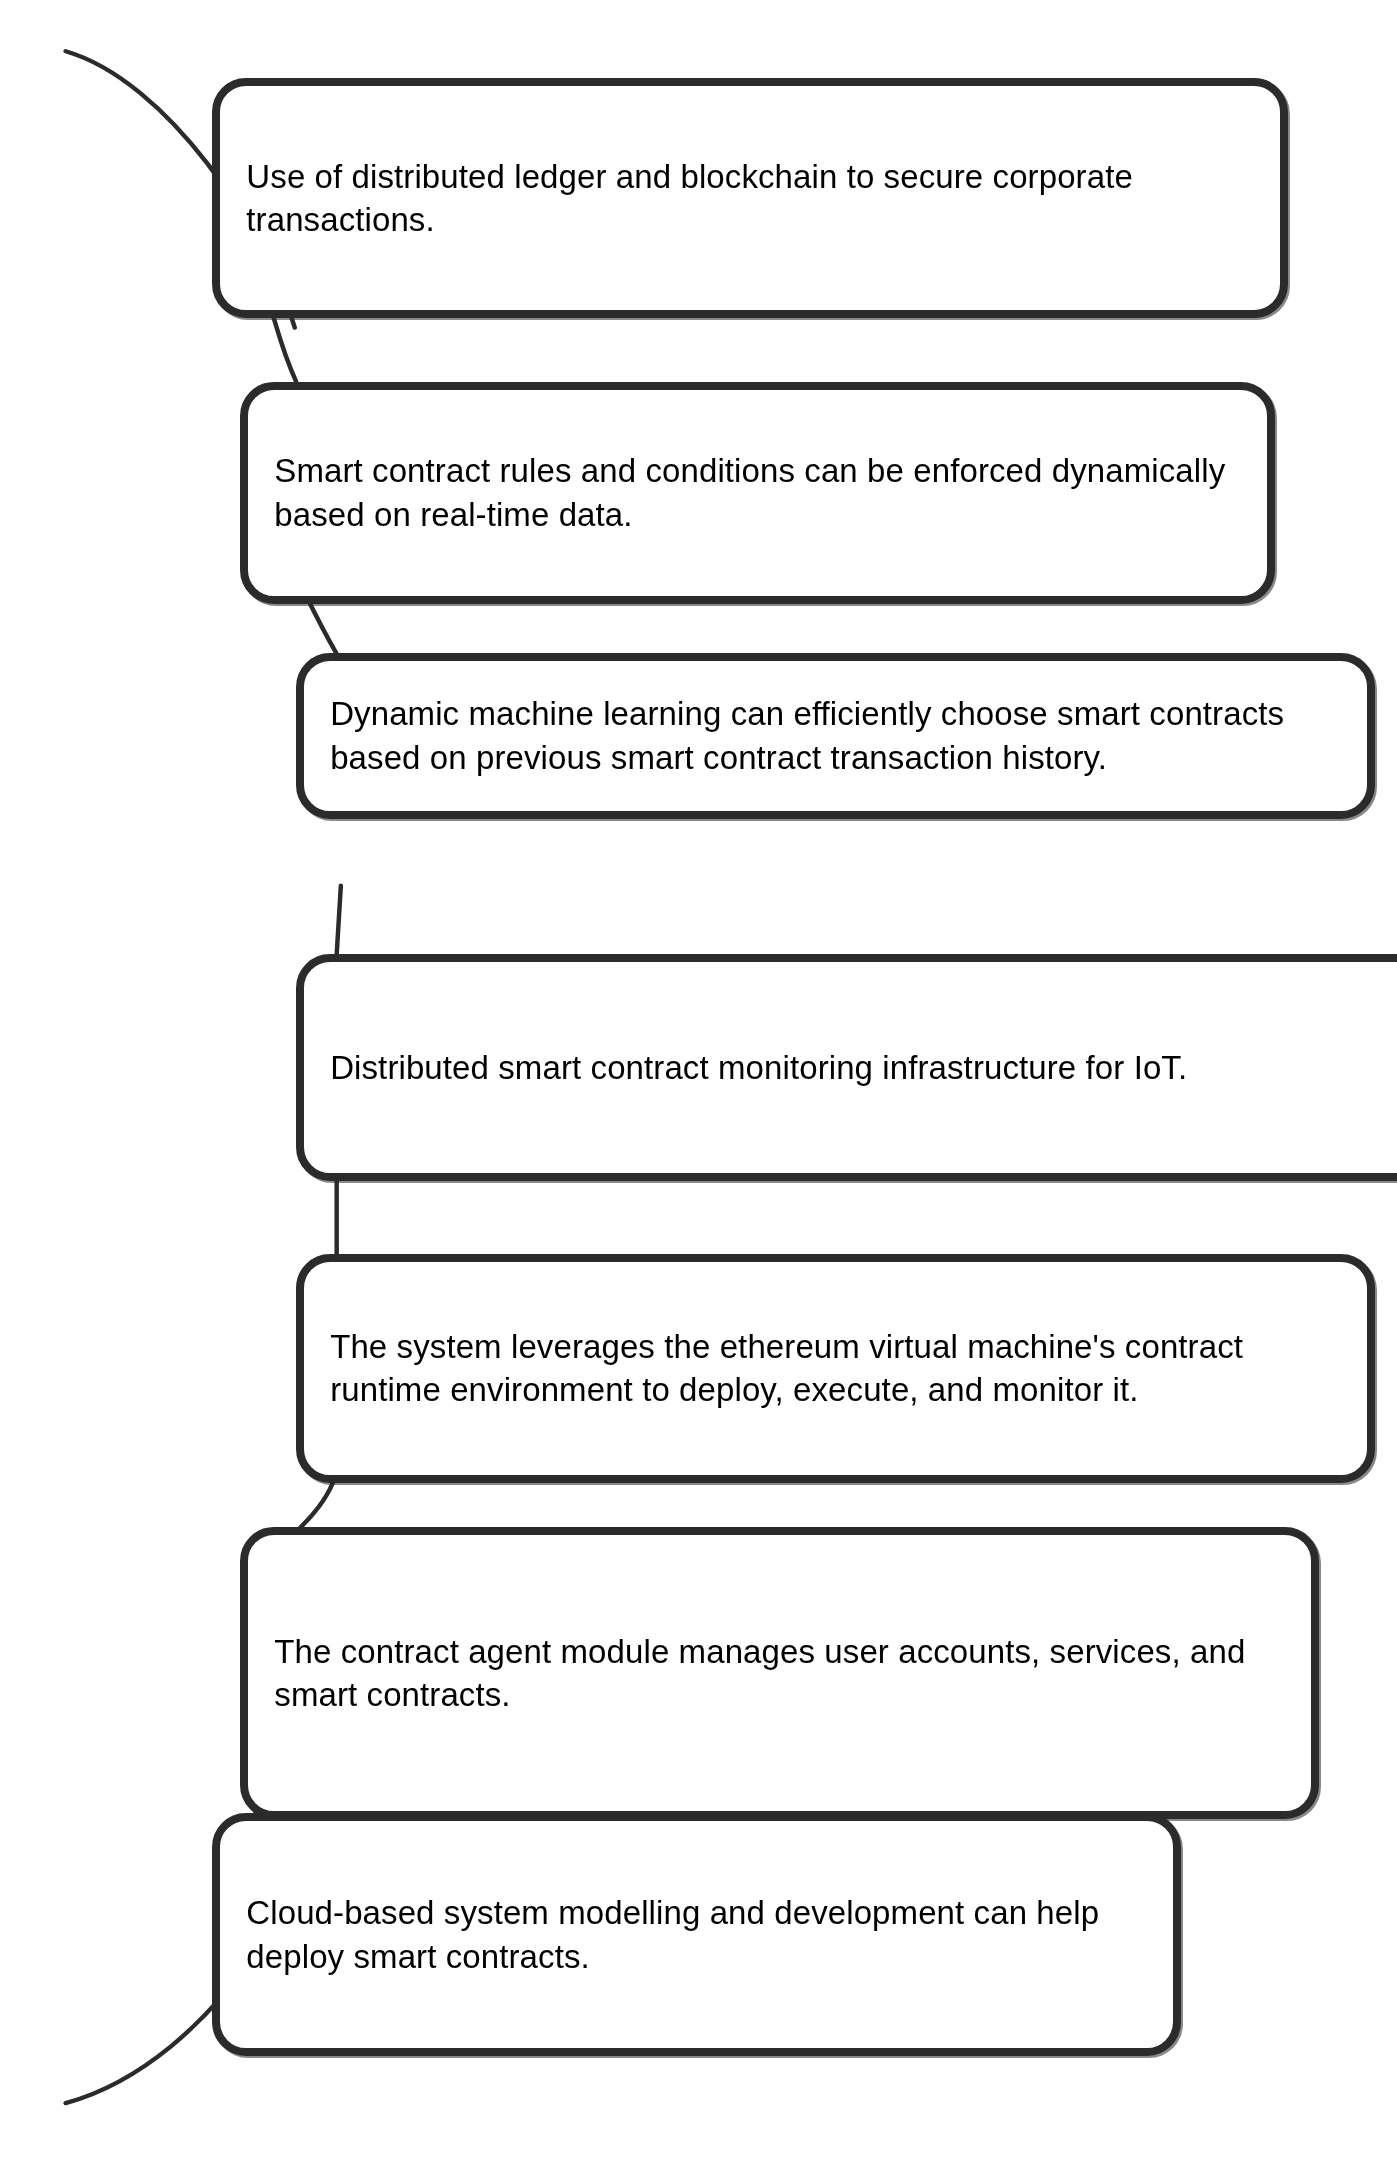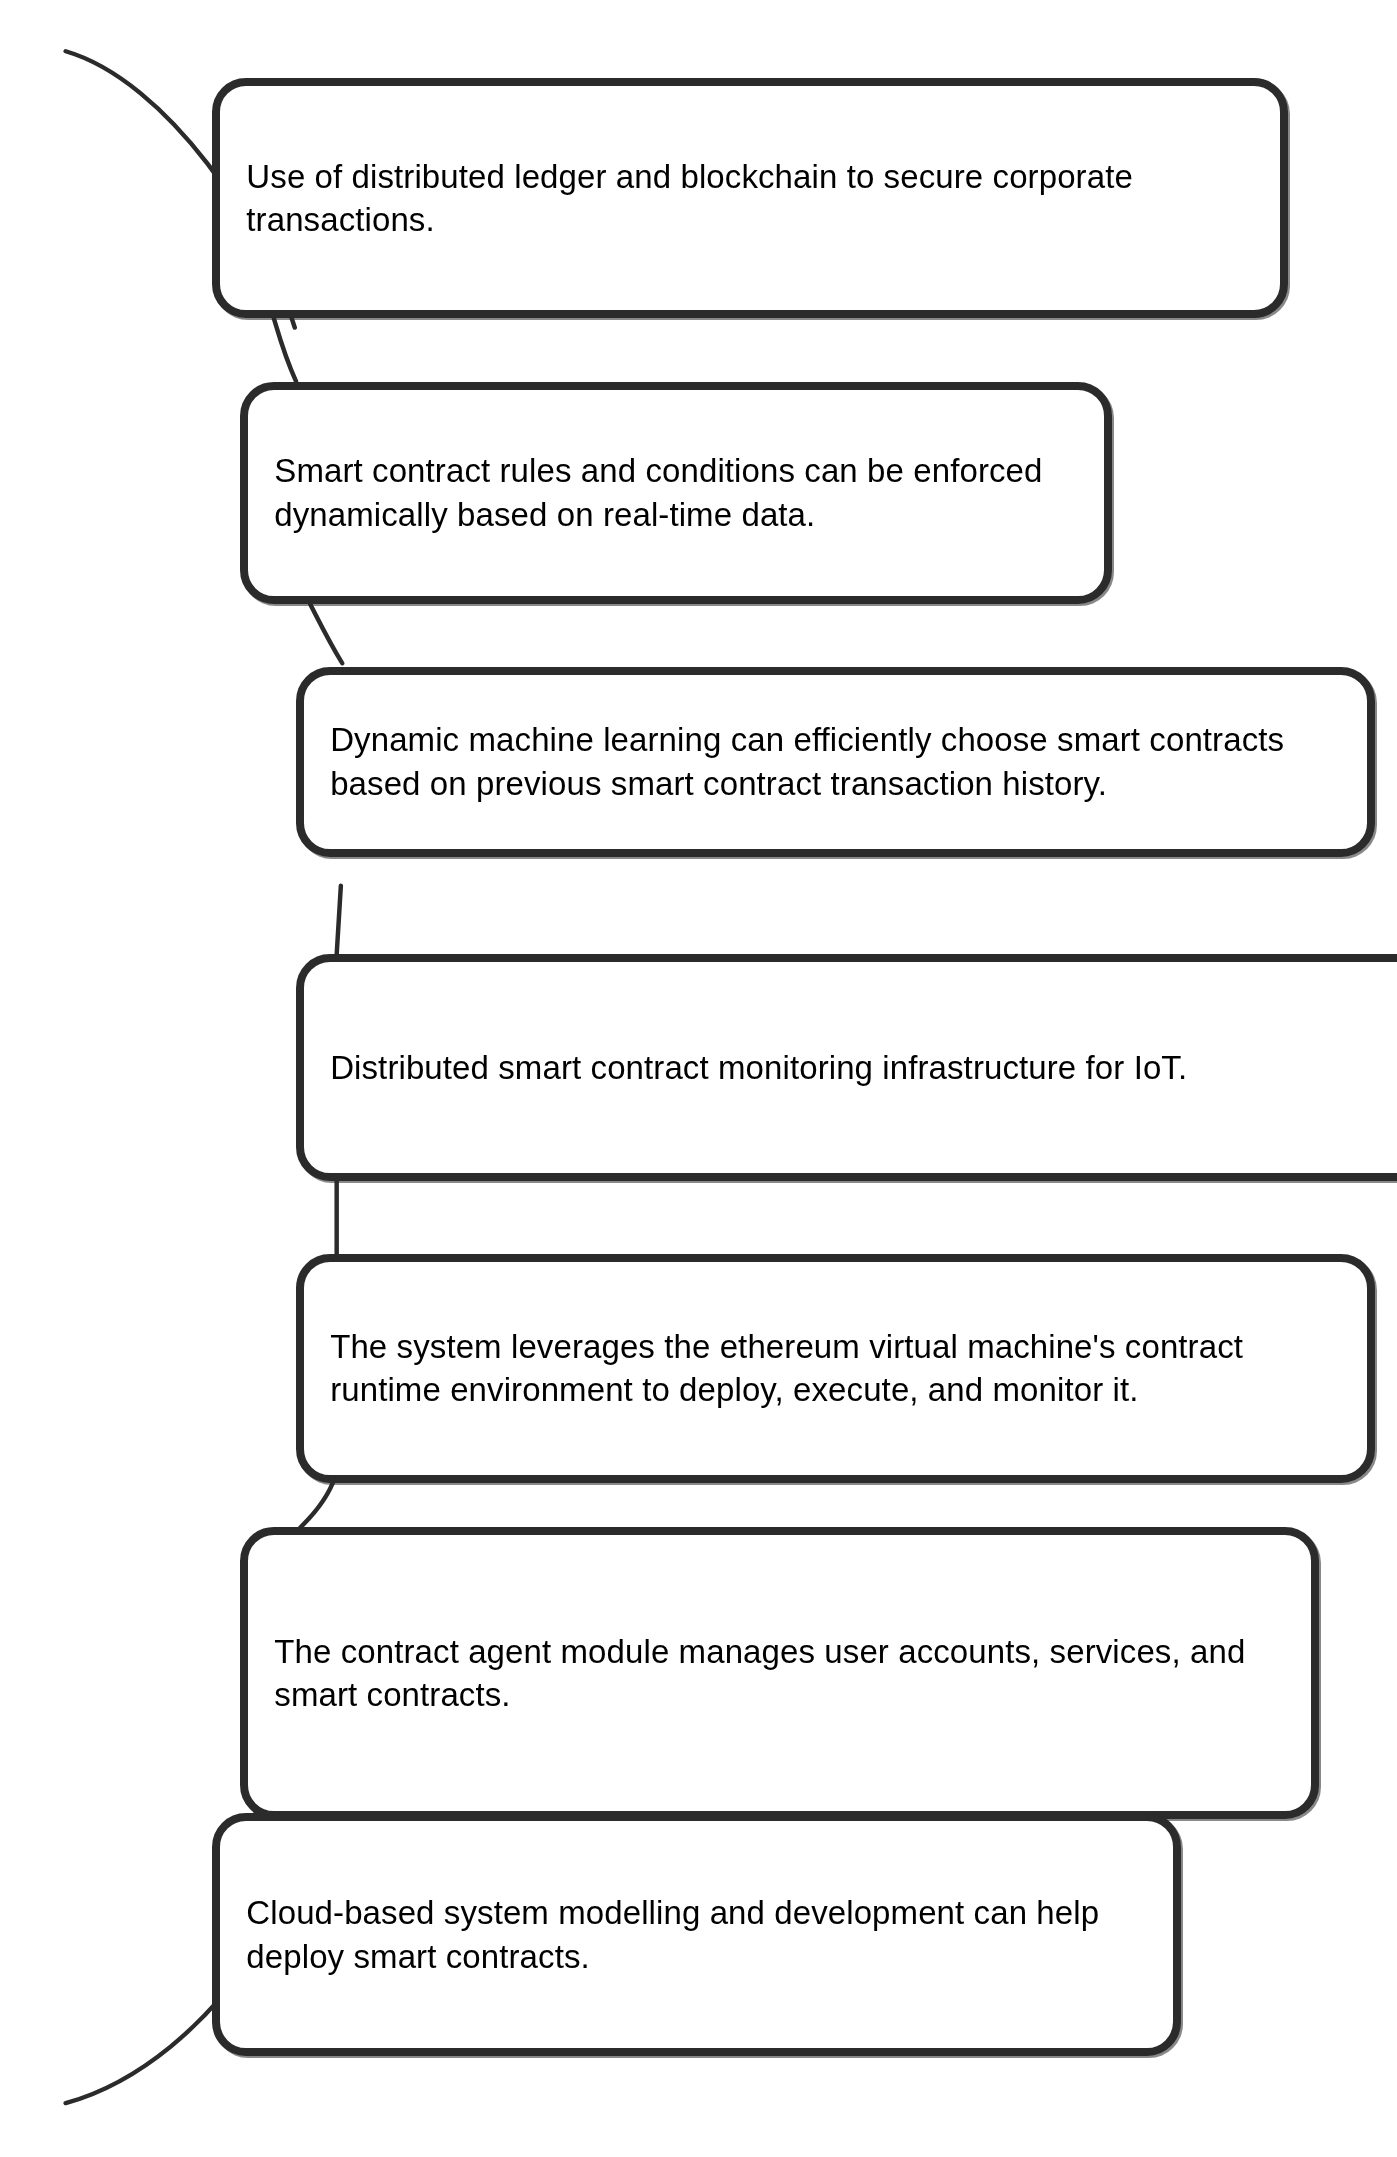--- a/index.html
+++ b/index.html
@@ -63,24 +63,24 @@
       <path d="M 241 876 C 241 892, 241 912, 241 930" stroke="#2b2b2b"></path>
       <path d="M 240 1095 C 236 1108, 228 1120, 215 1133" stroke="#2b2b2b"></path>
       <path d="M 210 1301 C 203 1315, 193 1330, 183 1345" stroke="#2b2b2b"></path>
       <path d="M 182 1448 C 150 1500, 100 1545, 47 1560" stroke="#2b2b2b"></path>
     </g>
   </svg>
 
   <div class="node" style="left: 212.344px; top: 78.1912px; width: 1075.69px; height: 239.966px; border-color: rgb(43, 43, 43); background: rgb(255, 255, 255);">
     <span class="node-label">Use of distributed ledger and blockchain to secure corporate transactions.</span>
   </div>
-  <div class="node" style="left: 240.284px; top: 381.519px; width: 872px; height: 222.441px; border-color: rgb(43, 43, 43); background: rgb(255, 255, 255);">
+  <div class="node" style="left: 240.284px; top: 381.519px; width: 1035px; height: 222.441px; border-color: rgb(43, 43, 43); background: rgb(255, 255, 255);">
     <span class="node-label">Smart contract rules and conditions can be enforced dynamically based on real-time data.</span>
   </div>
-  <div class="node" style="left: 296.164px; top: 667px; width: 1078.48px; height: 190px; border-color: rgb(43, 43, 43); background: rgb(255, 255, 255);">
+  <div class="node" style="left: 296.164px; top: 653px; width: 1078.48px; height: 166px; border-color: rgb(43, 43, 43); background: rgb(255, 255, 255);">
     <span class="node-label">Dynamic machine learning can efficiently choose smart contracts based on previous smart contract transaction history.</span>
   </div>
   <div class="node" style="left: 296.164px; top: 954.472px; width: 1304px; height: 226.485px; border-color: rgb(43, 43, 43); background: rgb(255, 255, 255);">
     <span class="node-label">Distributed smart contract monitoring infrastructure for IoT.</span>
   </div>
   <div class="node" style="left: 296.164px; top: 1253.76px; width: 1078.48px; height: 229px; border-color: rgb(43, 43, 43); background: rgb(255, 255, 255);">
     <span class="node-label">The system leverages the ethereum virtual machine's contract runtime environment to deploy, execute, and monitor it.</span>
   </div>
   <div class="node" style="left: 240.284px; top: 1527.43px; width: 1078.48px; height: 292px; border-color: rgb(43, 43, 43); background: rgb(255, 255, 255);">
     <span class="node-label">The contract agent module manages user accounts, services, and smart contracts.</span>

